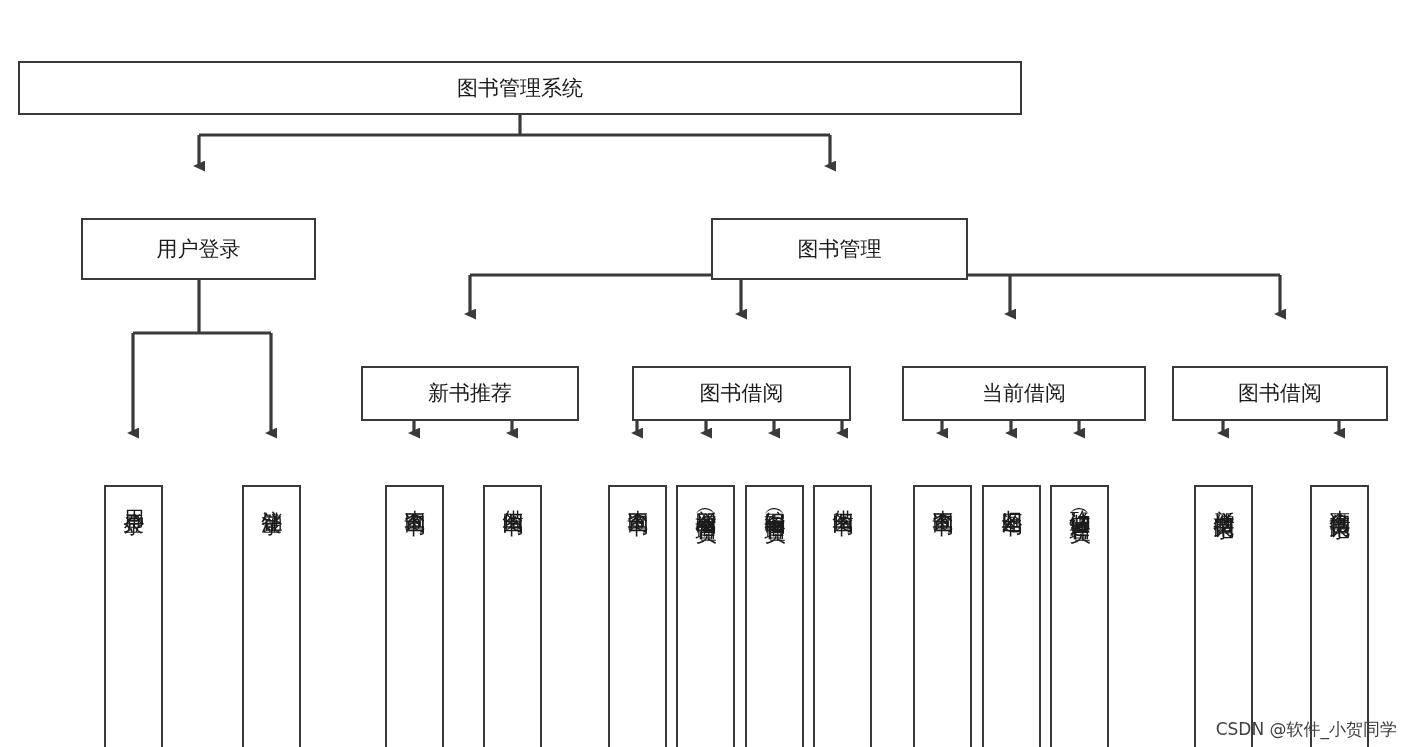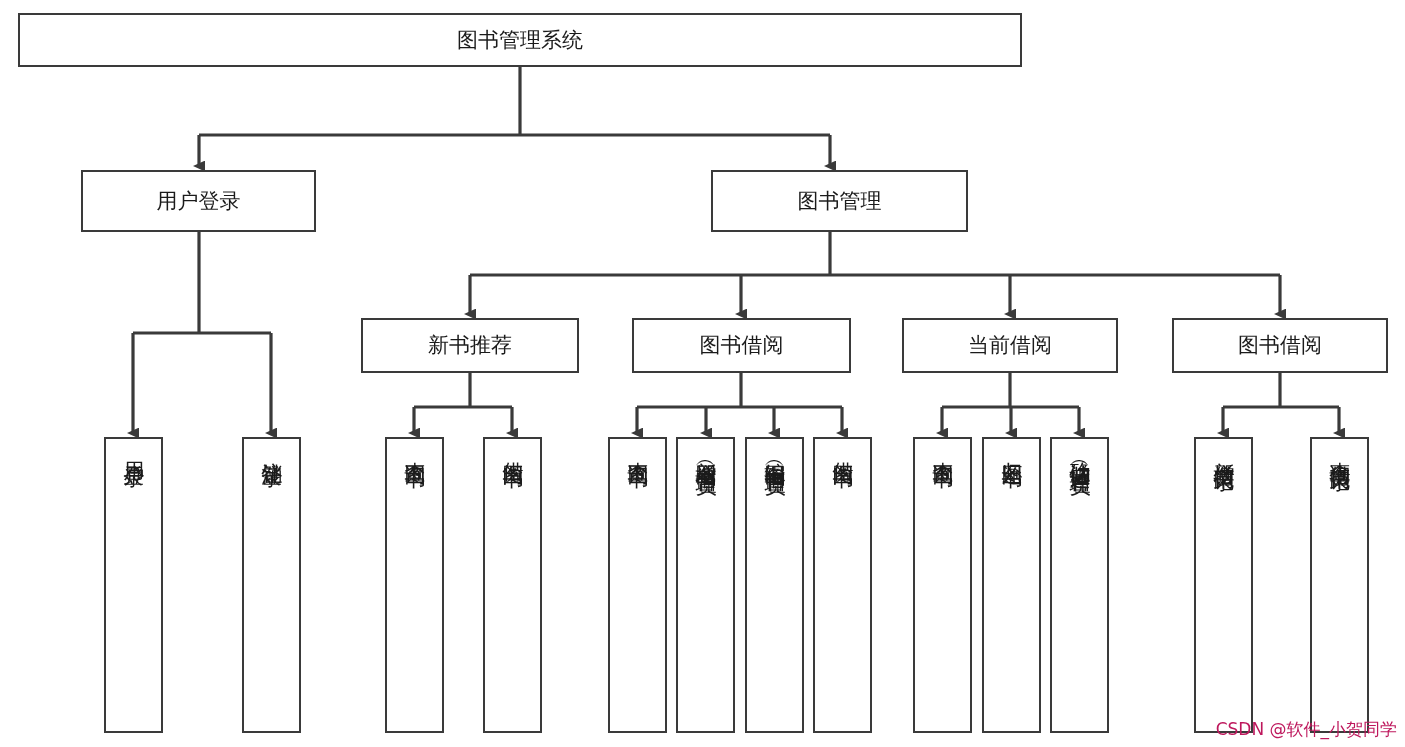--- a/index.html
+++ b/index.html
@@ -28,20 +28,21 @@
   .node {
     position: absolute;
     box-sizing: border-box;
     border: 2px solid #3a3a3a;
     background: #ffffff;
     display: flex;
     align-items: center;
     justify-content: center;
     color: #1b1b1b;
     z-index: 2;
+    margin-top: 48px;
   }
   .node-label {
     display: block;
     text-align: center;
     line-height: 1.25;
     white-space: nowrap;
   }
   .h-node .node-label {
     font-size: 21px;
   }
@@ -55,21 +56,21 @@
     text-orientation: upright;
     font-size: 21px;
     letter-spacing: 2px;
     line-height: 1;
   }
   #watermark {
     position: absolute;
     right: 8px;
     bottom: 6px;
     font-size: 17px;
-    color: #be185d;
+    color: #404040;
     z-index: 5;
     white-space: nowrap;
   }
 </style>
 </head>
 <body>
 
 <div id="canvas">
 
   <svg id="edges" viewBox="0 0 1405 747" xmlns="http://www.w3.org/2000/svg">
@@ -132,21 +133,21 @@
   <div class="node h-node" style="left:711px;top:170px;width:257px;height:62px;">
     <span class="node-label">图书管理</span>
   </div>
 
   <div class="node h-node" style="left:632px;top:318px;width:219px;height:55px;">
     <span class="node-label">图书借阅</span>
   </div>
   <div class="node h-node" style="left:361px;top:318px;width:218px;height:55px;">
     <span class="node-label">新书推荐</span>
   </div>
-  <div class="node h-node" style="left:902px;top:318px;width:216px;height:55px;">
+  <div class="node h-node" style="left:902px;top:318px;width:244px;height:55px;">
     <span class="node-label">当前借阅</span>
   </div>
   <div class="node h-node" style="left:1172px;top:318px;width:216px;height:55px;">
     <span class="node-label">图书借阅</span>
   </div>
 
   <div class="node v-node" style="left:104px;top:437px;width:59px;height:296px;">
     <span class="node-label">用户登录</span>
   </div>
   <div class="node v-node" style="left:242px;top:437px;width:59px;height:296px;">

